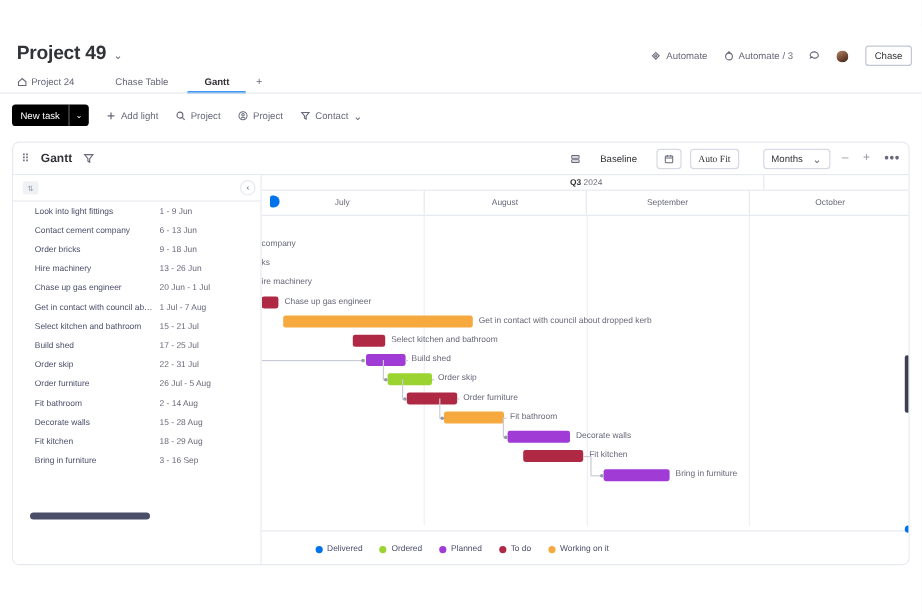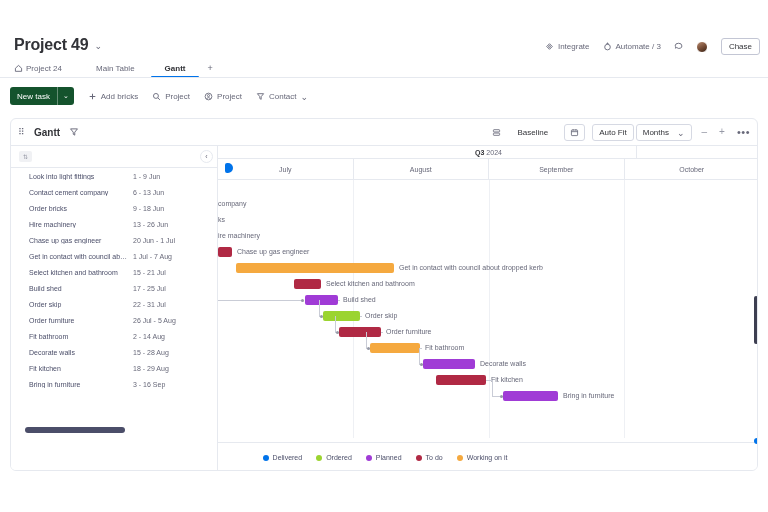--- a/index.html
+++ b/index.html
@@ -84,21 +84,21 @@
   }
 
   
   .action-bar {
     position: absolute; left: 10px; top: 85px;
     display: flex; align-items: center; gap: 0;
     height: 22px;
   }
   .newtask {
     display: flex; align-items: stretch;
-    background: #14532d; border-radius: 3px; overflow: hidden;
+    background: #000000; border-radius: 3px; overflow: hidden;
     height: 18px; color: #fff;
   }
   .newtask-label {
     font-size: 8px; padding: 0 7px; display: flex; align-items: center;
     font-weight: normal;
   }
   .newtask-div { width: 1px; background: rgba(255,255,255,.35); }
   .newtask-chev {
     display: flex; align-items: center; padding: 0 5px; font-size: 7px;
   }
@@ -131,26 +131,26 @@
   .gt-filter svg { width: 10px; height: 10px; }
   .gt-right {
     margin-left: auto; display: flex; align-items: center; gap: 0;
     padding-right: 7px;
   }
   .gt-btn {
     display: flex; align-items: center; gap: 16px;
     font-size: 8px; color: #323338; padding: 3px 6px;
     white-space: nowrap;
   }
-  .gt-btn.outline { border: 1px solid #d6d9e3; border-radius: 3px; margin-left: 7px; }
+  .gt-btn.outline { border: 1px solid #d6d9e3; border-radius: 3px; margin-left: 7px; font-family: Liberation Serif, serif; }
   .gt-btn.icononly { border: 1px solid #d6d9e3; border-radius: 3px; margin-left: 10px; padding: 3px 5px; }
   .gt-sel {
     display: flex; align-items: center; gap: 8px;
     border: 1px solid #d6d9e3; border-radius: 3px;
-    font-size: 8px; color: #323338; padding: 3px 6px; margin-left: 2px;
+    font-size: 8px; color: #323338; padding: 3px 6px; margin-left: 20px;
   }
   .gt-zoom {
     display: flex; align-items: center; gap: 0; margin-left: 4px;
   }
   .gt-zoom span {
     font-size: 10px; color: #9699a6; padding: 0 6px; line-height: 1;
   }
   .gt-dots { font-size: 11px; color: #676879; letter-spacing: .5px; margin-left: 6px; padding-right: 2px;}
 
   
@@ -270,21 +270,21 @@
     </div>
 
     <div class="header-right">
       <div class="hr-item">
         <span class="hr-icon">
           <svg viewBox="0 0 16 16" fill="none" stroke="#676879" stroke-width="1.6">
             <path d="M3 8 L8 3 L13 8 L8 13 Z"></path>
               <circle cx="8" cy="8" r="1.6"></circle>
           </svg>
         </span>
-        <span>Integrate</span>
+        <span>Automate</span>
       </div>
       <div class="hr-item">
         <span class="hr-icon">
           <svg viewBox="0 0 16 16" fill="none" stroke="#676879" stroke-width="1.6">
             <circle cx="8" cy="9" r="5"></circle>
               <path d="M6 3h4M8 3V1"></path>
           </svg>
         </span>
         <span>Automate / 3</span>
       </div>
@@ -301,21 +301,21 @@
   <div class="tabs">
     <div class="tab first">
       <span class="hr-icon">
         <svg viewBox="0 0 16 16" fill="none" stroke="#676879" stroke-width="1.6">
           <path d="M2.5 7.5 8 2.5l5.5 5V13h-11z"></path>
         </svg>
       </span>
       <span>Project 24</span>
     </div>
     <div class="tab mid">
-      <span>Main Table</span>
+      <span>Chase Table</span>
     </div>
     <div class="tab active">
       <span>Gantt</span>
     </div>
     <div class="tab-add">+</div>
   </div>
   <div class="tabs-underline"></div>
 
   <div class="action-bar">
     <div class="newtask">
@@ -323,21 +323,21 @@
       <span class="newtask-div"></span>
       <span class="newtask-chev">⌄</span>
     </div>
 
     <div class="ab-item">
       <span class="ab-icon">
         <svg viewBox="0 0 16 16" stroke="#676879" stroke-width="1.8">
             <path d="M8 3v10M3 8h10"></path>
           </svg>
       </span>
-      <span>Add bricks</span>
+      <span>Add light</span>
     </div>
     <div class="ab-item">
       <span class="ab-icon">
         <svg viewBox="0 0 16 16" fill="none" stroke="#676879" stroke-width="1.6">
             <circle cx="7" cy="7" r="4.4"></circle>
             <path d="M10.4 10.4 14 14"></path>
           </svg>
       </span>
       <span>Project</span>
     </div>

